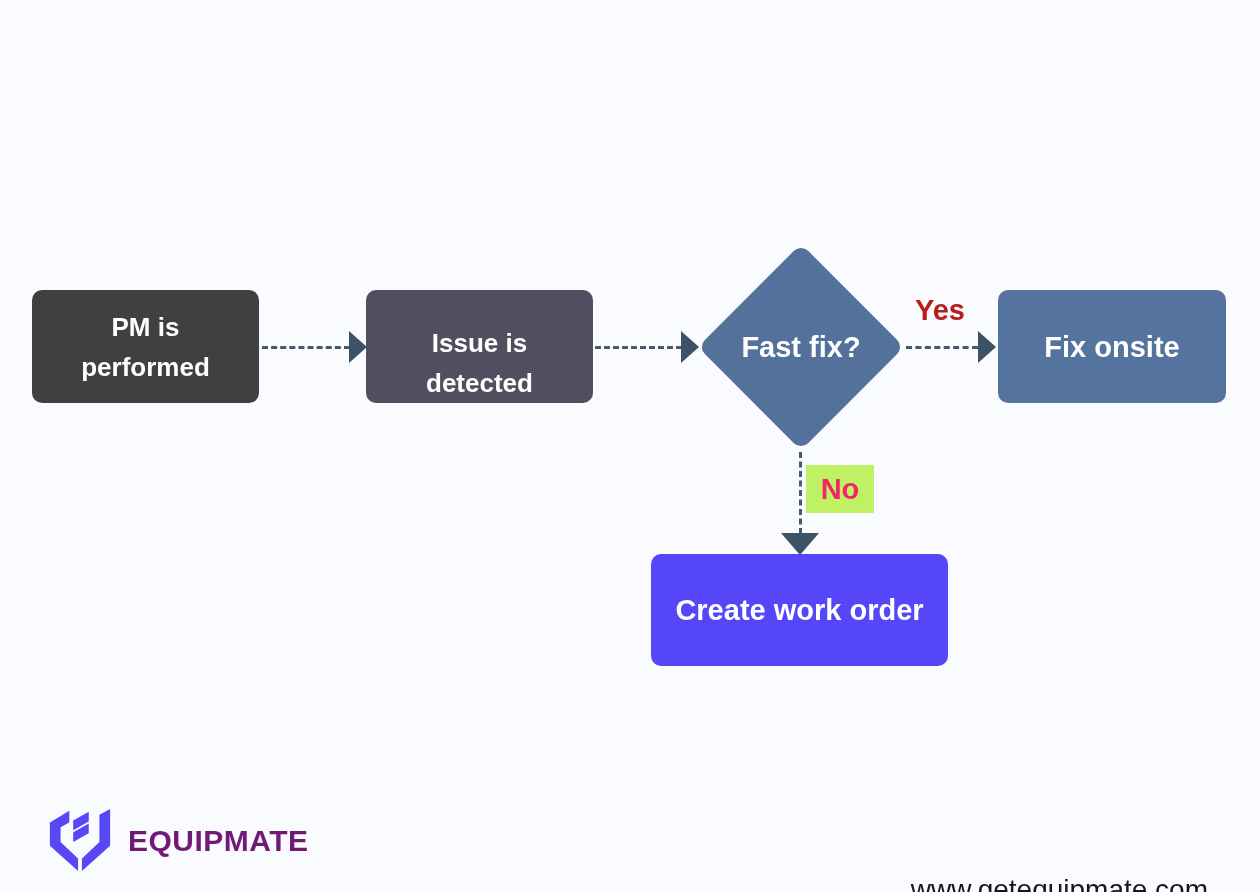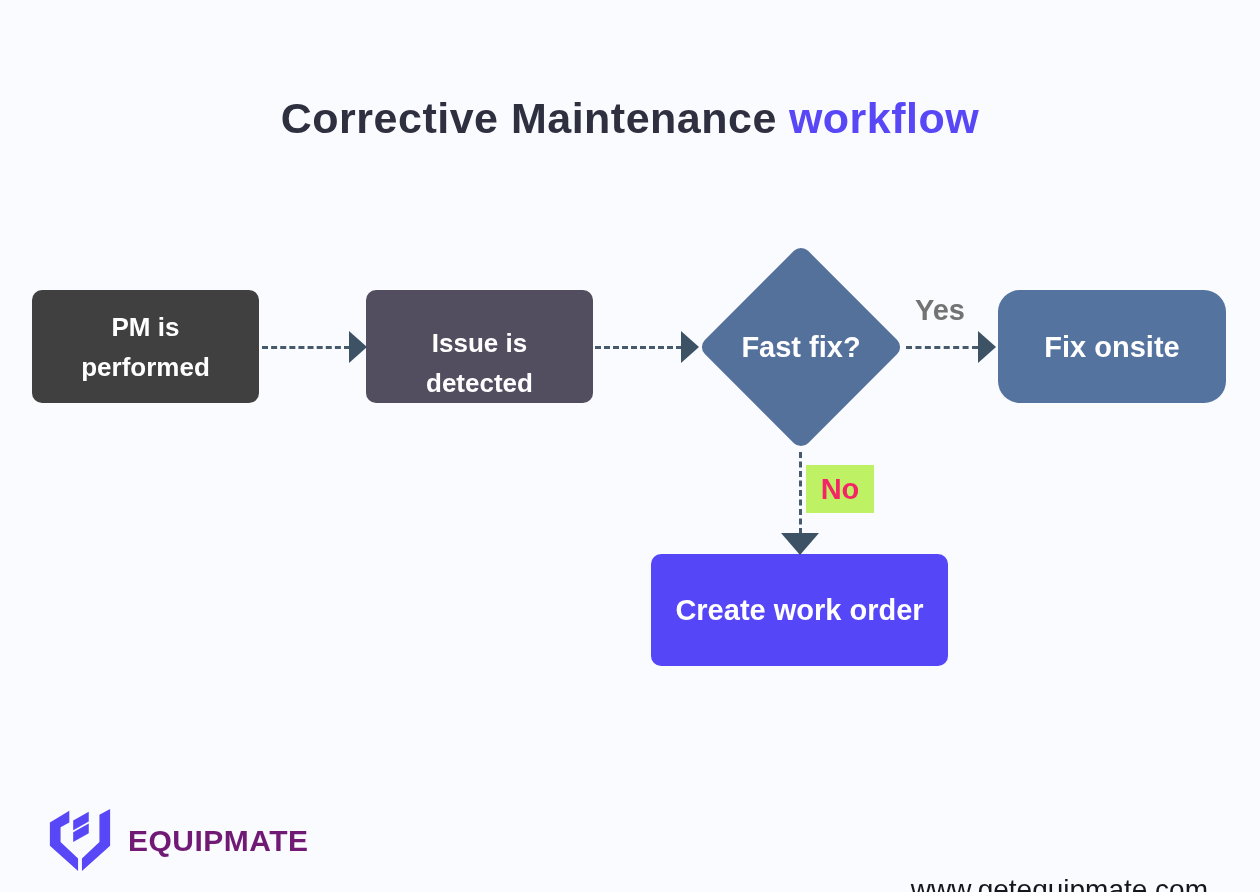--- a/index.html
+++ b/index.html
@@ -36,21 +36,21 @@
     justify-content: center;
     color: #FFFFFF;
     font-weight: 700;
     text-align: center;
     border-radius: 10px;
   }
   .node .l { display: block; line-height: 40px; }
 
   .pm-box     { left: 32px;  top: 290px; width: 227px; height: 113px; background: #404040; font-size: 26px; }
   .issue-box  { left: 366px; top: 290px; width: 227px; height: 113px; background: #524E5F; font-size: 26px; justify-content: flex-end; }
-  .fix-box    { left: 998px; top: 290px; width: 228px; height: 113px; background: #54739E; font-size: 29px; border-radius: 22px; }
+  .fix-box    { left: 998px; top: 290px; width: 228px; height: 113px; background: #54739E; font-size: 29px; }
   .create-box { left: 651px; top: 554px; width: 297px; height: 112px; background: #5546F8; font-size: 29px; justify-content: center; }
 
   .diamond {
     position: absolute;
     left: 728px; top: 274px;
     width: 146px; height: 146px;
     background: #54719B;
     transform: rotate(45deg);
     border-radius: 10px;
   }
@@ -100,21 +100,21 @@
     border-top: 22px solid #3E5265;
     left: 781px; top: 533px;
   }
 
   
   .yes-label {
     position: absolute;
     left: 908px; top: 294px;
     width: 64px;
     text-align: center;
-    color: #737373;
+    color: #b91c1c;
     font-size: 29px;
     font-weight: 800;
   }
   .no-chip {
     position: absolute;
     left: 806px; top: 465px;
     width: 68px; height: 48px;
     background: #bef264;
     display: flex;
     align-items: center;
@@ -141,21 +141,20 @@
     font-weight: 400;
     color: #16161E;
     margin-top: 48px;
   }
 </style>
 </head>
 <body>
 
 <div class="page">
 
-  <h1 class="title"><span>Corrective Maintenance</span><span class="accent">workflow</span></h1>
 
   <div class="node pm-box">
     <span class="l">PM is</span>
     <span class="l">performed</span>
   </div>
 
   <div class="node issue-box">
     <span class="l">Issue is</span>
     <span class="l">detected</span>
   </div>

